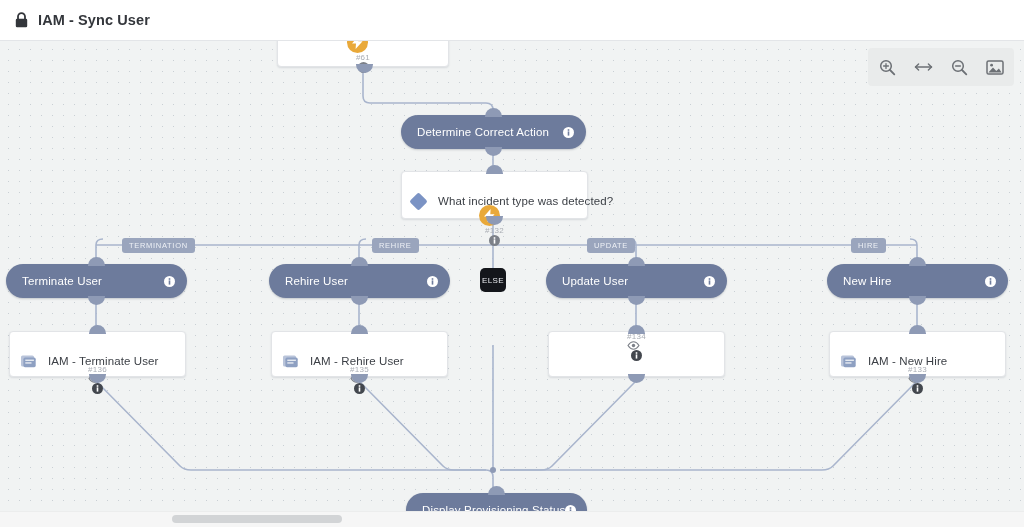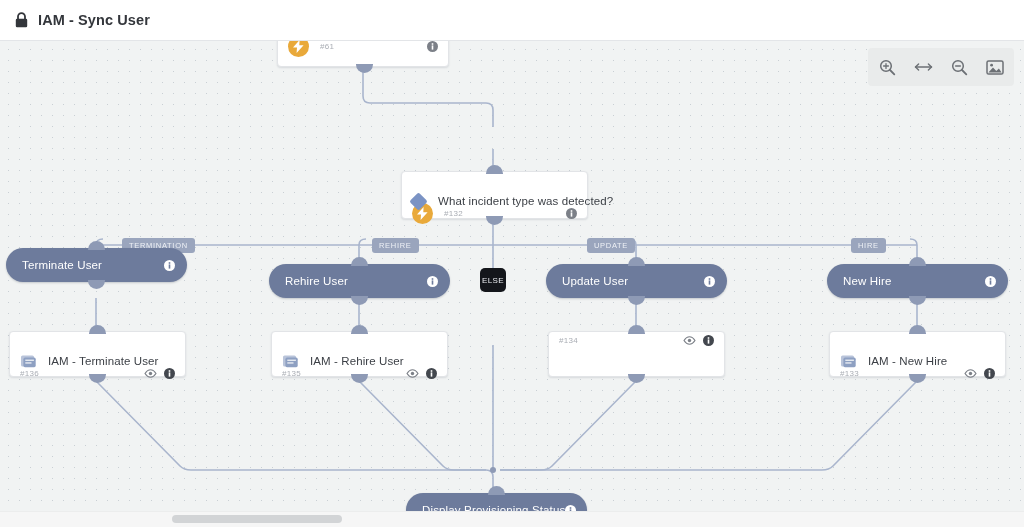--- a/index.html
+++ b/index.html
@@ -56,21 +56,21 @@
     position: absolute; background: #ffffff; border: 1px solid #e2e4e7;
     border-radius: 4px; box-shadow: 0 1px 2px rgba(40,50,70,.13);
   }
   .card-row-top {
     display: flex; align-items: center; padding: 27px 10px 2px 10px; height: 33px;
   }
   .card-title {
     font-size: 11.5px; color: #3b3f45; white-space: nowrap; letter-spacing: .1px;
   }
   .card-row-bot {
-    display: flex; align-items: center; padding: 0 10px 8px 10px; height: 25px;
+    display: flex; align-items: center; padding: 0 10px 8px 10px; height: 25px; flex-direction: column;
   }
   .card-num {
     font-size: 8px; color: #a9adb4; letter-spacing: .3px; flex: 1 1 auto;
   }
   .doc-icon { width: 17px; height: 15px; margin-right: 11px; flex: none; }
   .bolt {
     width: 21px; height: 21px; border-radius: 50%; background: #e9a93a;
     display: flex; align-items: center; justify-content: center; flex: none;
     margin-right: 11px;
   }
@@ -176,20 +176,30 @@
         <span class="card-num">#61</span>
         <svg class="ico" width="11" height="11" viewBox="0 0 11 11">
           <circle cx="5.5" cy="5.5" r="5.5" fill="#7c8088"></circle>
           <rect x="4.7" y="4.4" width="1.6" height="4.2" fill="#fff"></rect>
           <rect x="4.7" y="2.2" width="1.6" height="1.6" fill="#fff"></rect>
         </svg>
       </div>
       <div class="port bottom" style="left:86px; margin-left:-8.5px;"></div>
     </div>
 
+    <div class="pill" style="left:401px; top:74px; width:185px;">
+      <span class="port top"></span>
+      <span class="label">Determine Correct Action</span>
+      <svg class="ico" width="11" height="11" viewBox="0 0 11 11">
+        <circle cx="5.5" cy="5.5" r="5.5" fill="#ffffff"></circle>
+        <rect x="4.7" y="4.4" width="1.6" height="4.2" fill="#6d7b9c"></rect>
+        <rect x="4.7" y="2.2" width="1.6" height="1.6" fill="#6d7b9c"></rect>
+      </svg>
+      <span class="port bottom"></span>
+    </div>
 
     <div class="card" style="left:401px; top:130px; width:187px; height:48px;">
       <div class="port top"></div>
       <div class="card-row-top">
         <span class="diamond"></span>
         <span class="card-title">What incident type was detected?</span>
       </div>
       <div class="card-row-bot">
         <span class="bolt">
           <svg width="11" height="13" viewBox="0 0 11 13">
@@ -206,21 +216,21 @@
       <div class="port bottom"></div>
     </div>
 
     <div class="edge-label" style="left:122px; top:197px;">TERMINATION</div>
     <div class="edge-label" style="left:372px; top:197px;">REHIRE</div>
     <div class="edge-label" style="left:587px; top:197px;">UPDATE</div>
     <div class="edge-label" style="left:851px; top:197px;">HIRE</div>
 
     <div id="else-badge" style="left:480px; top:227px;">ELSE</div>
 
-    <div class="pill" style="left:6px; top:207px; width:181px;align-items:center;">
+    <div class="pill" style="left:6px; top:223px; width:181px;align-items:center;">
       <span class="port top"></span>
       <span class="label">Terminate User</span>
       <svg class="ico" width="11" height="11" viewBox="0 0 11 11">
         <circle cx="5.5" cy="5.5" r="5.5" fill="#ffffff"></circle>
         <rect x="4.7" y="4.4" width="1.6" height="4.2" fill="#6d7b9c"></rect>
         <rect x="4.7" y="2.2" width="1.6" height="1.6" fill="#6d7b9c"></rect>
       </svg>
       <span class="port bottom"></span>
     </div>
 

